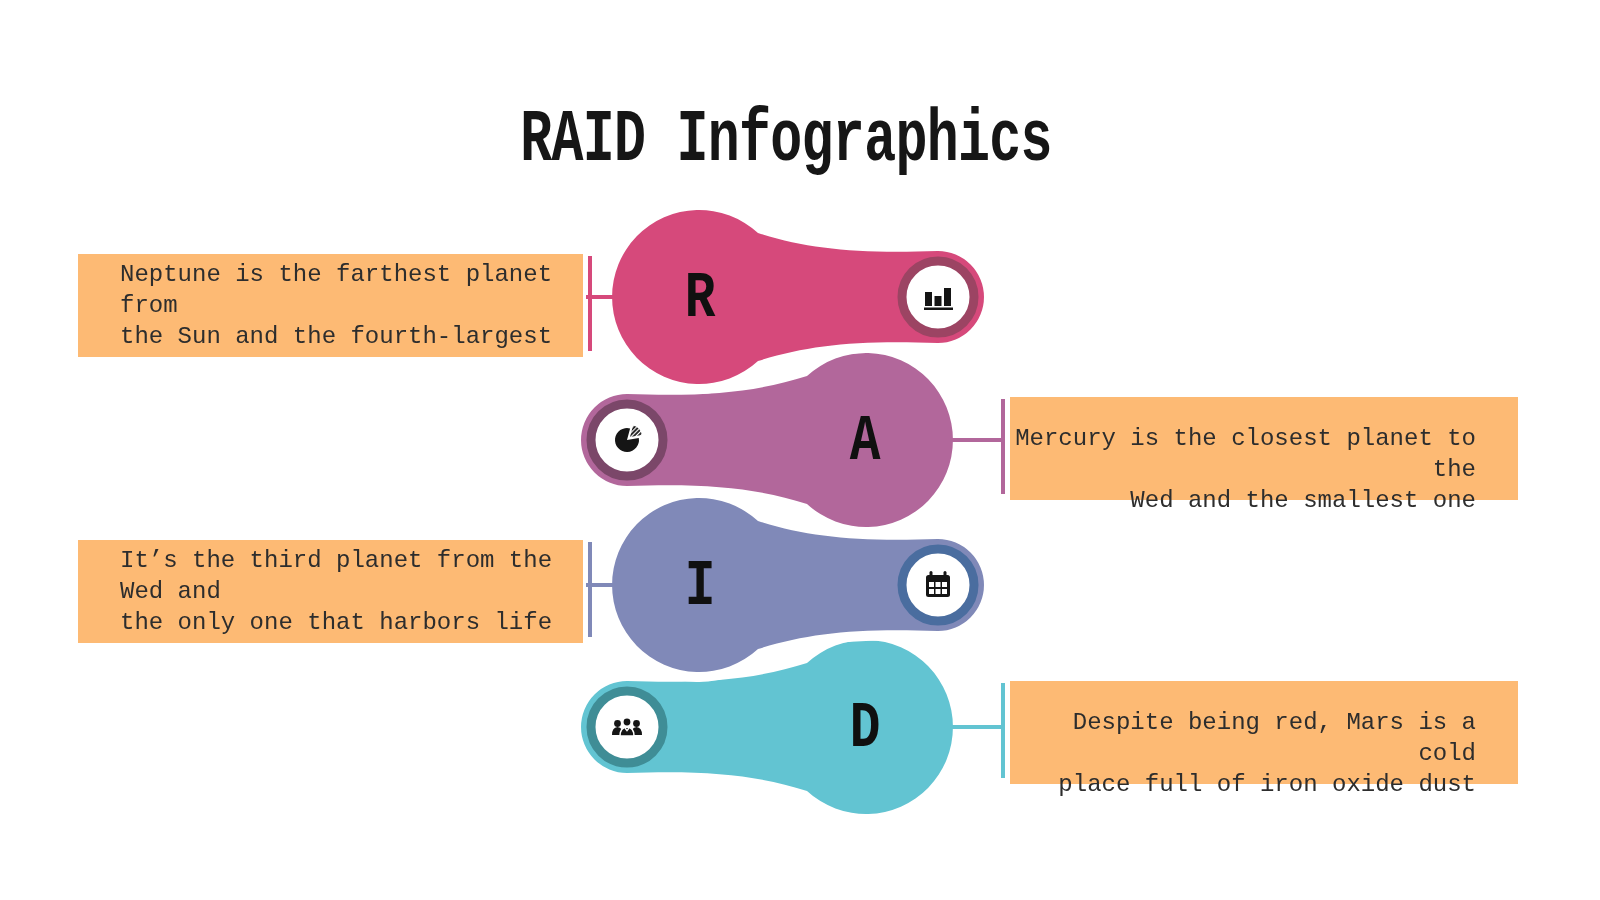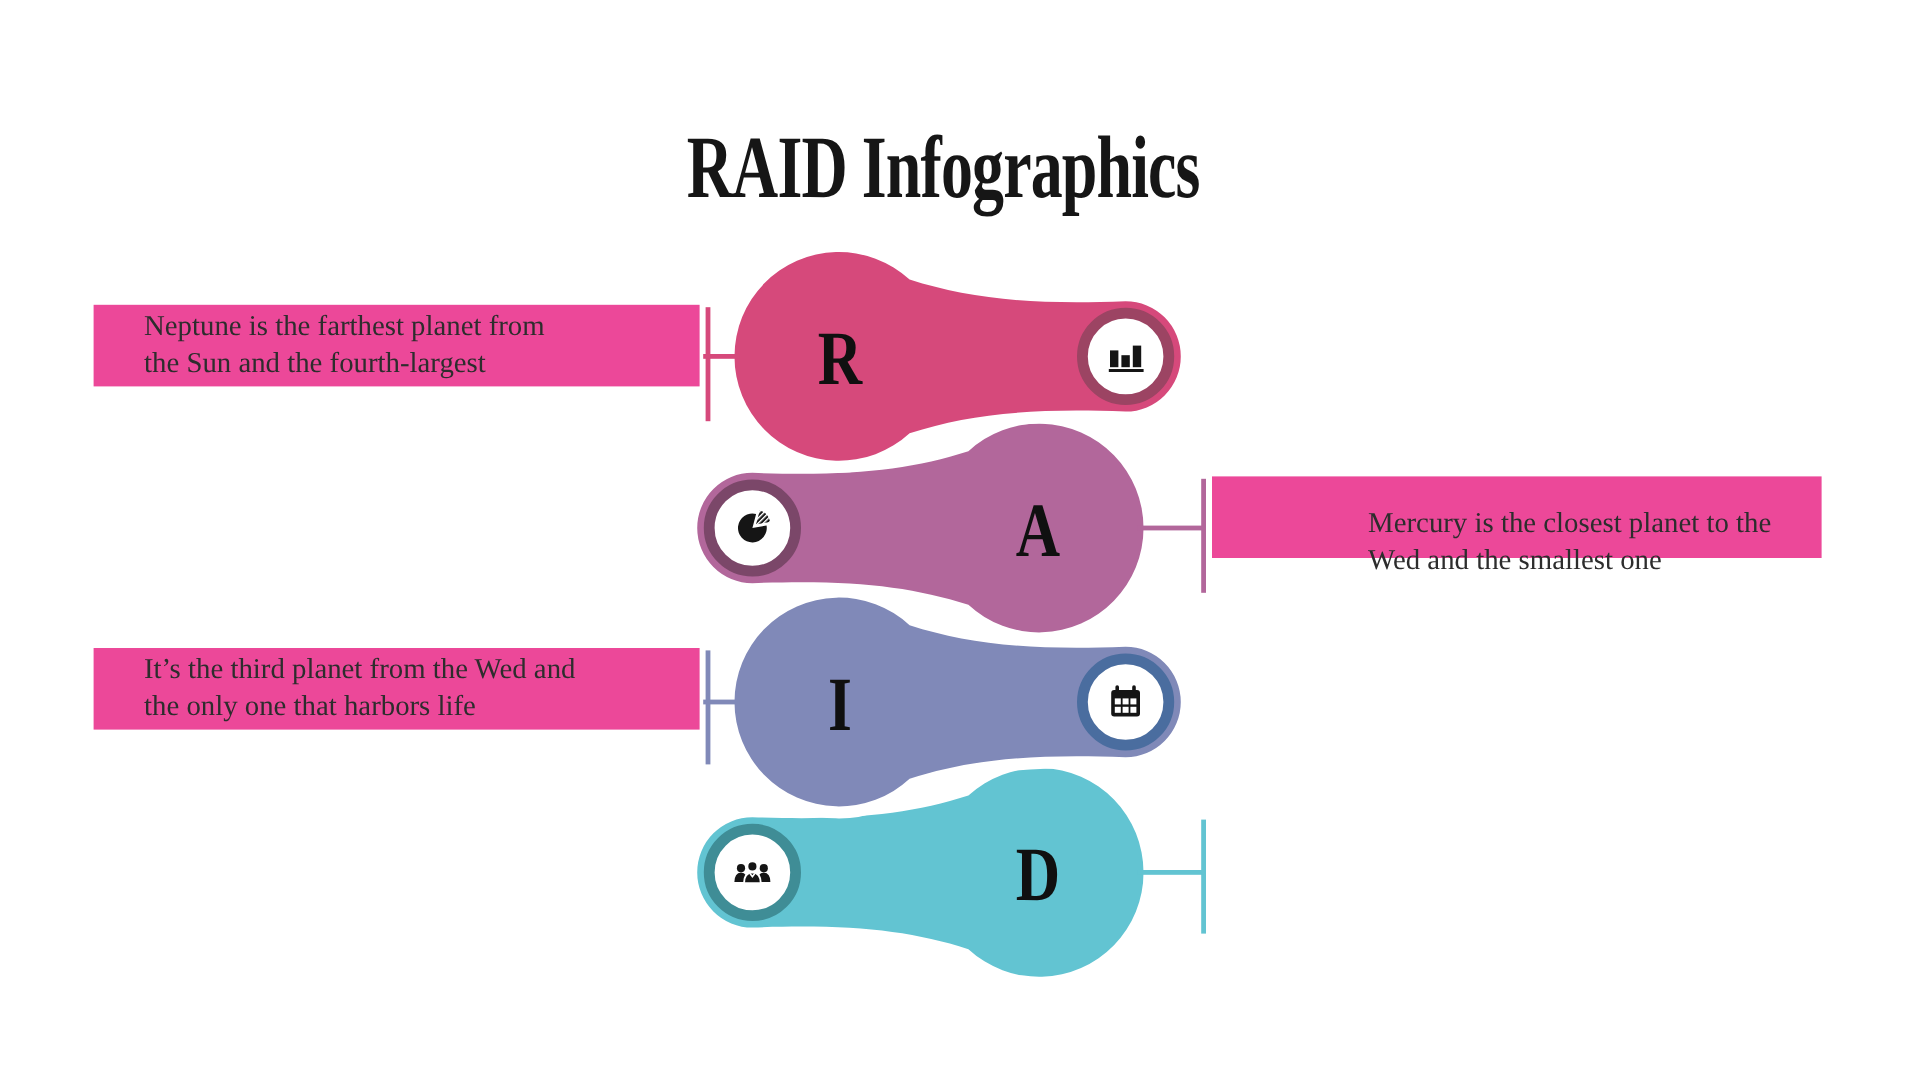--- a/index.html
+++ b/index.html
@@ -1,32 +1,32 @@
 <!DOCTYPE html>
 <html><head>
 <meta charset="utf-8">
 <style>
   html,body{margin:0;padding:0;background:#ffffff;}
   .stage{
     position:relative;width:1600px;height:900px;background:#ffffff;overflow:hidden;
-    font-family:Liberation Serif, serif;
+    font-family:Liberation Mono, monospace;
   }
   .title{
     position:absolute;left:786px;top:98px;transform:translateX(-50%) scaleX(0.72);
     transform-origin:center;font-size:74px;font-weight:bold;letter-spacing:-1px;
     color:#161616;white-space:nowrap;z-index:2;
   }
   .textbox{
-    position:absolute;width:505px;height:68px;background:#ec4899;
+    position:absolute;width:505px;height:103px;background:#fdba74;
     display:flex;align-items:center;z-index:1;
   }
   .textbox .lines{font-size:24px;line-height:31px;color:#2d2d2d;}
   .textbox.left{padding-left:42px;width:463px;}
   .textbox.right{padding-right:42px;width:466px;justify-content:flex-end;}
-  .textbox.right .lines{margin-top:42px;}
+  .textbox.right .lines{text-align:right;margin-top:42px;}
   .vline{position:absolute;width:3.5px;height:95px;z-index:2;}
   .hline{position:absolute;height:3.5px;z-index:8;}
   .balloon{position:absolute;width:390px;height:200px;overflow:visible;}
   .letter{
     position:absolute;transform:translate(-50%,-50%) scaleX(0.8);transform-origin:center;
     font-size:64px;font-weight:bold;color:#101010;z-index:7;line-height:1;
   }
 </style>
 </head>
 <body>
@@ -106,20 +106,26 @@
         <rect x="-2.5" y="-3" width="5" height="5"></rect>
         <rect x="4" y="-3" width="5" height="5"></rect>
         <rect x="-9" y="4" width="5" height="5"></rect>
         <rect x="-2.5" y="4" width="5" height="5"></rect>
         <rect x="4" y="4" width="5" height="5"></rect>
       </g>
     </g>
   </svg>
   <div class="letter" style="left:700px;top:587px;">I</div>
 
+  <div class="textbox right" style="left:1010px;top:681px;">
+    <div class="lines">
+      <div>Despite being red, Mars is a cold</div>
+      <div>place full of iron oxide dust</div>
+    </div>
+  </div>
   <div class="vline" style="left: 1001px; top: 683px; background-color: rgb(98, 196, 210);"></div>
   <div class="hline" style="left: 948px; top: 725px; width: 56px; background-color: rgb(98, 196, 210);"></div>
 
   <svg class="balloon" style="left:567px;top:627px;z-index:3;" viewBox="0 0 390 200">
     <g transform="translate(390 0) scale(-1 1)">
       <path d="M150,36 A87,87 0 1 0 150,164 C200,148 250,143 330,146 A46,46 0 0 0 330,54 C250,57 200,52 150,36 Z" stroke="#ffffff" stroke-width="20" paint-order="stroke" stroke-linejoin="round" fill="#62c4d2"></path>
     </g>
     <circle cx="60" cy="100" r="36" fill="#ffffff" stroke-width="9" stroke="#3f8d96"></circle>
     <g transform="translate(60,100)" fill="#151515">
       <circle cx="-9.5" cy="-3.5" r="3.4"></circle>

